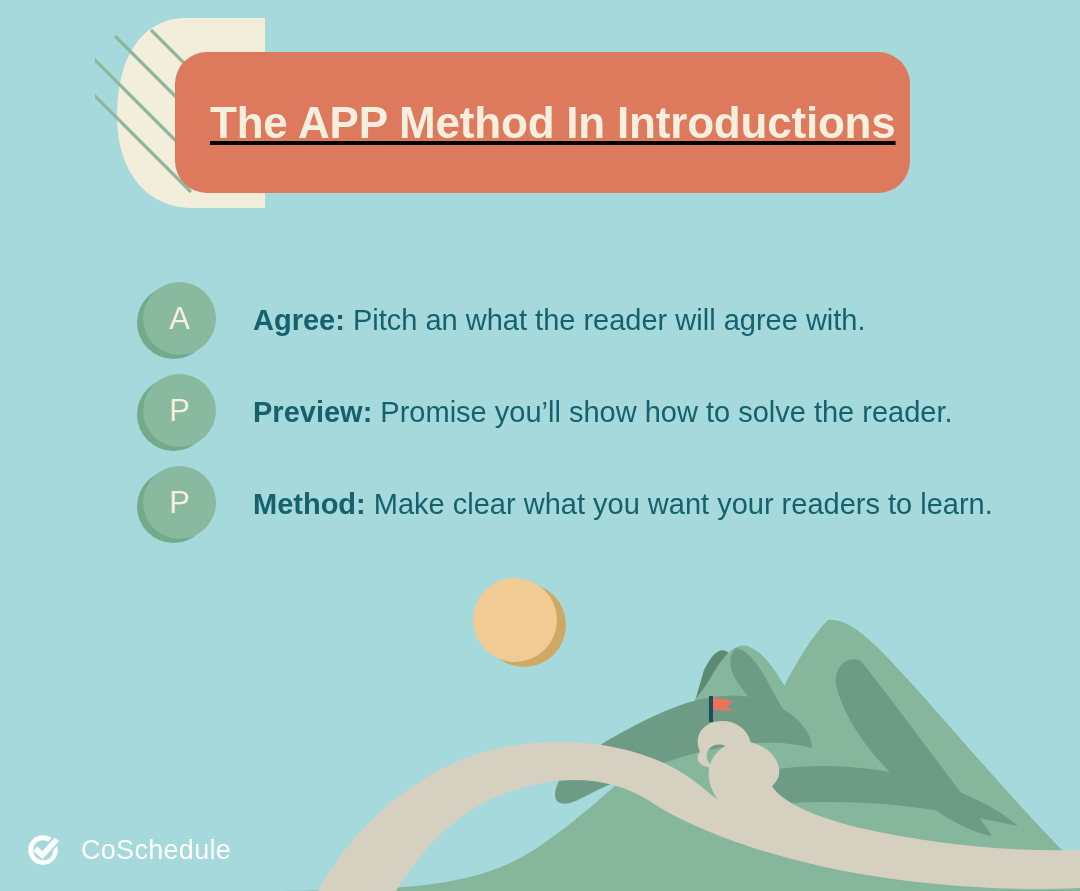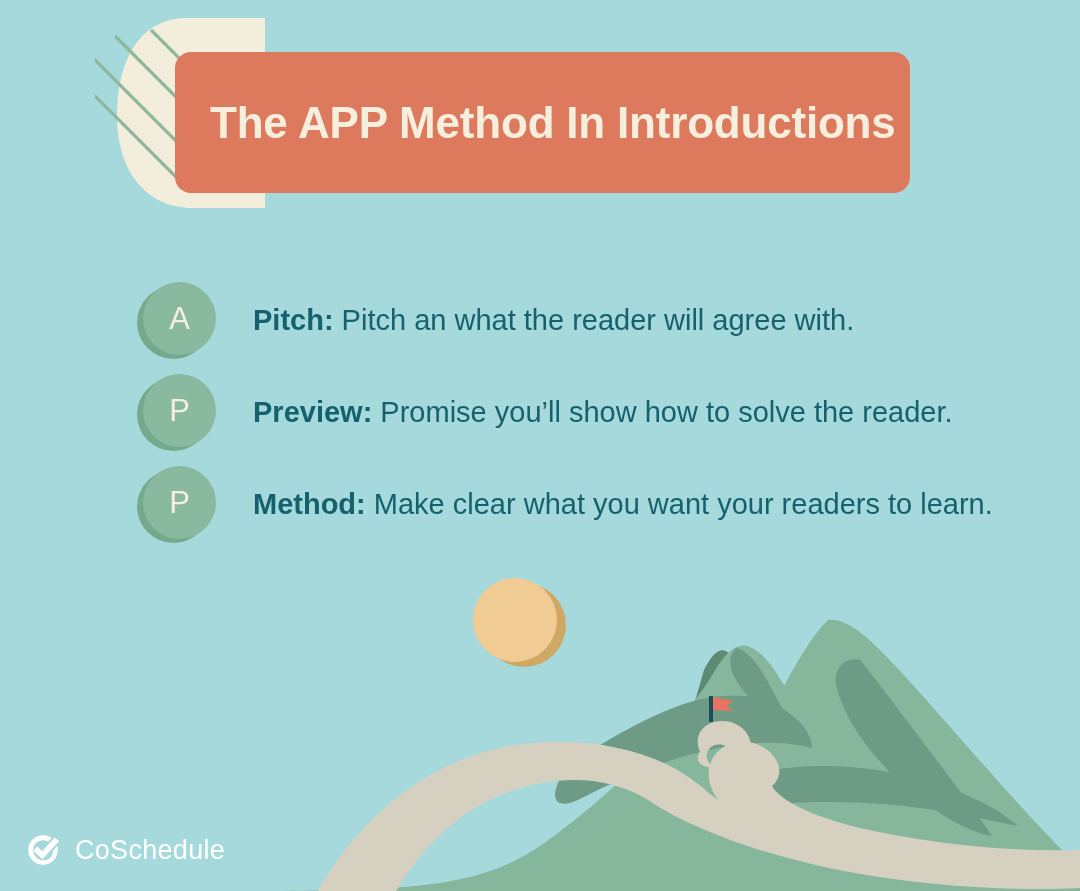--- a/index.html
+++ b/index.html
@@ -27,23 +27,24 @@
   }
 
   
   .title-bar {
     position: absolute;
     left: 175px;
     top: 52px;
     width: 735px;
     height: 141px;
     background: #dd7a5e;
-    border-radius: 16px;
-    display: flex;
-    align-items: center;
+    border-radius: 32px;
+    display: flex;
+    align-items: center;
+    text-decoration: underline;
   }
   .title-text {
     color: #f6efdd;
     font-size: 44px;
     font-weight: bold;
     letter-spacing: -0.2px;
     margin-left: 35px;
     white-space: nowrap;
     font-family: "Liberation Sans", sans-serif;
   }
@@ -115,21 +116,21 @@
     pointer-events: none;
   }
 
   
   .logo {
     position: absolute;
     left: 26px;
     top: 833px;
     display: flex;
     align-items: center;
-    gap: 15px;
+    gap: 21px;
   }
   .logo-mark {
     width: 34px;
     height: 34px;
     flex: 0 0 34px;
   }
   .logo-word {
     color: #ffffff;
     font-size: 27px;
     letter-spacing: 0.3px;
@@ -159,21 +160,21 @@
 
   <div class="method-list">
 
     <div class="method-row">
       <div class="badge">
         <div class="badge-shadow"></div>
         <div class="badge-face">
           <span class="badge-letter">A</span>
         </div>
       </div>
-      <div class="method-text"><span class="lead">Pitch:</span><span> Pitch an what the reader will agree with.</span></div>
+      <div class="method-text"><span class="lead">Agree:</span><span> Pitch an what the reader will agree with.</span></div>
     </div>
 
     <div class="method-row">
       <div class="badge">
         <div class="badge-shadow"></div>
         <div class="badge-face">
           <span class="badge-letter">P</span>
         </div>
       </div>
       <div class="method-text"><span class="lead">Preview:</span><span> Promise you’ll show how to solve the reader.</span></div>

